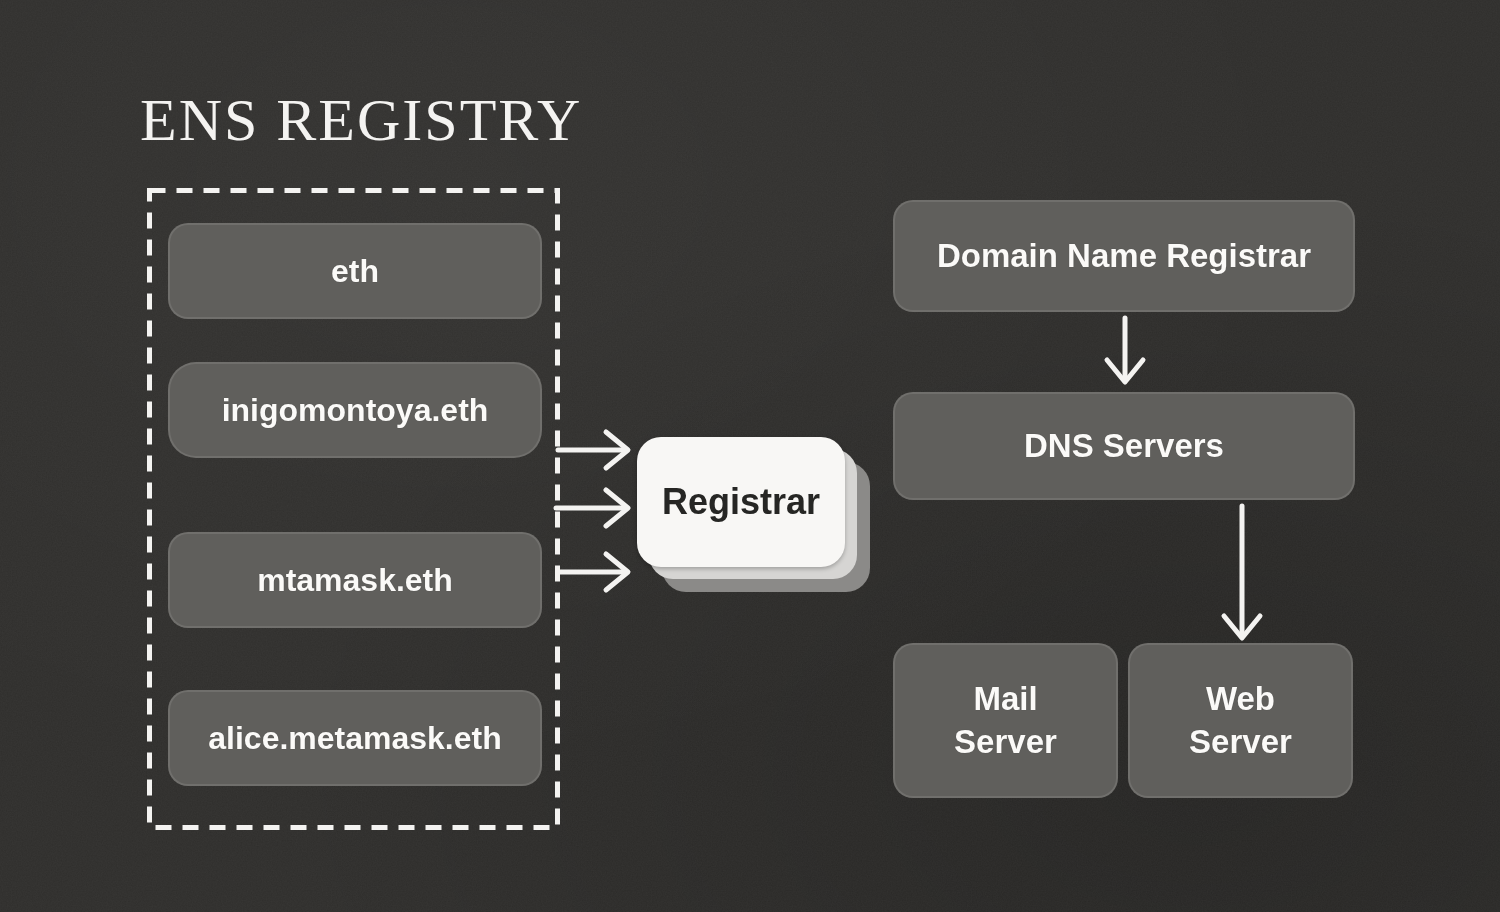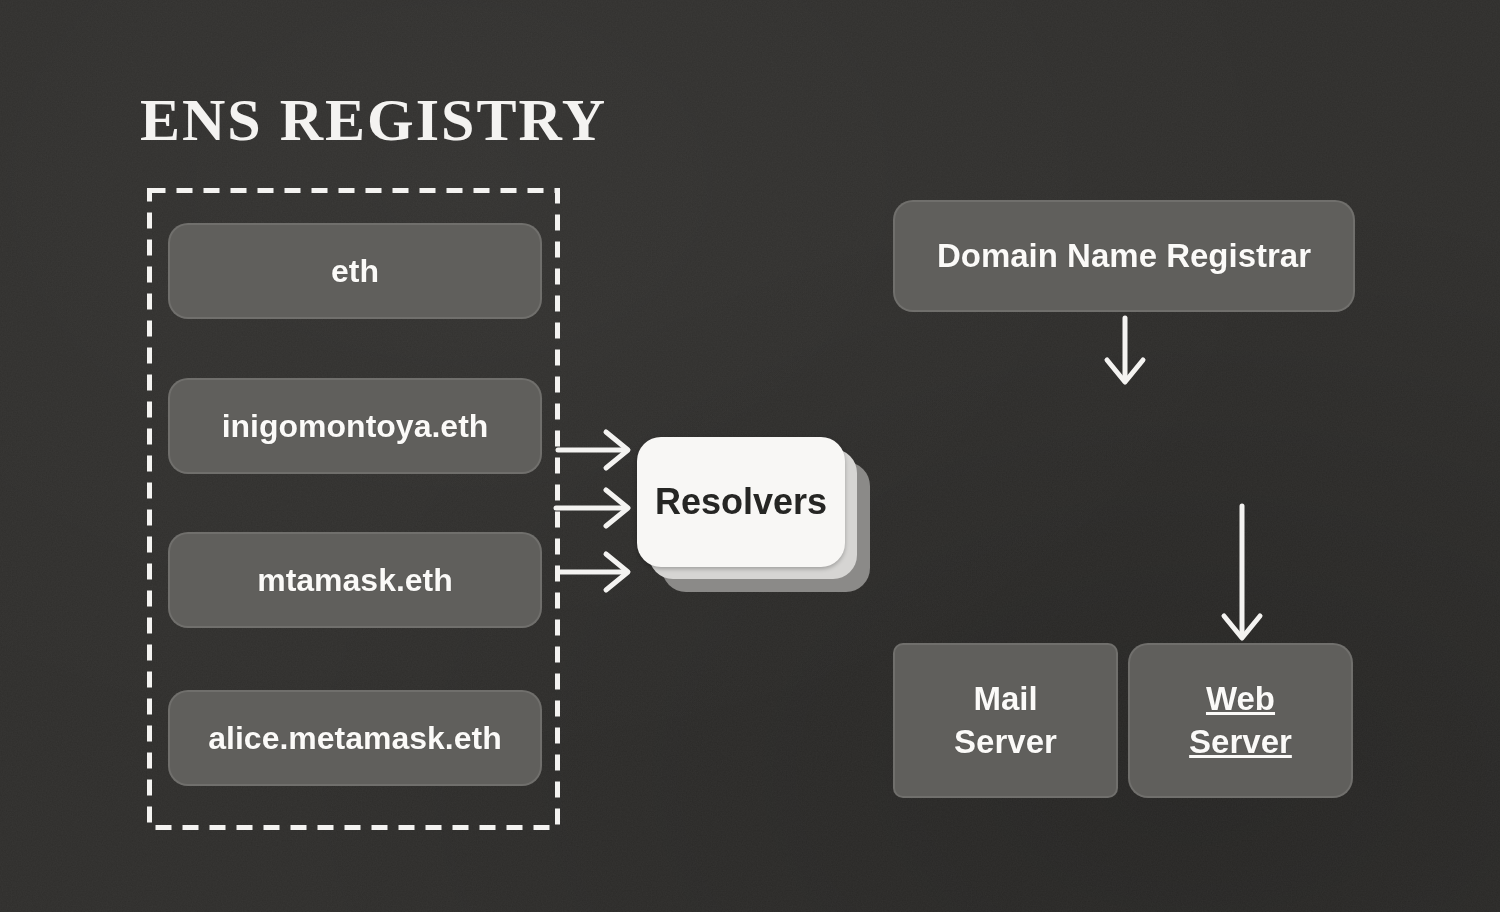--- a/index.html
+++ b/index.html
@@ -18,21 +18,21 @@
   .texture {
     position: absolute; inset: 0;
     width: 100%; height: 100%;
     opacity: 0.07;
     pointer-events: none;
   }
   .page-title {
     position: absolute;
     left: 140px; top: 86px;
     font-family: "Liberation Serif", "DejaVu Serif", serif;
-    font-weight: 700;
+    font-weight: 400;
     font-size: 60px;
     letter-spacing: 2px;
     color: #f4f3f1;
   }
   
   .registry-group {
     position: absolute;
     left: 147px; top: 188px;
     width: 413px; height: 642px;
   }
@@ -44,21 +44,21 @@
     border: 2px solid rgba(255,255,255,0.10);
     border-radius: 20px;
     color: #fbfaf8;
     font-weight: 700;
     font-size: 32px;
     text-align: center;
     text-shadow: 0 0 1px rgba(0,0,0,0.25);
   }
   .registry-item { left: 21px; width: 374px; height: 96px; }
   .registry-item.i0 { top: 35px; }
-  .registry-item.i1 { top: 190px; }
+  .registry-item.i1 { top: 174px; border-radius: 28px; }
   .registry-item.i2 { top: 344px; }
   .registry-item.i3 { top: 502px; }
 
   
   .resolvers { position: absolute; left: 637px; top: 437px; width: 208px; height: 130px; }
   .resolvers .layer {
     position: absolute; width: 100%; height: 100%;
     border-radius: 24px;
   }
   .resolvers .layer.back2 { left: 25px; top: 25px; background: #8b8a88; }
@@ -69,22 +69,22 @@
     display: flex; align-items: center; justify-content: center;
     color: #262624;
     font-weight: 700;
     font-size: 36px;
     box-shadow: 0 2px 4px rgba(0,0,0,0.25);
   }
 
   
   .registrar-node { left: 893px; top: 200px; width: 462px; height: 112px; font-size: 33px; }
   .dns-node       { left: 893px; top: 392px; width: 462px; height: 108px; font-size: 33px; }
-  .mail-node      { left: 893px; top: 643px; width: 225px; height: 155px; font-size: 33px; line-height: 1.3; border-radius: 10px; }
-  .web-node       { left: 1128px; top: 643px; width: 225px; height: 155px; font-size: 33px; line-height: 1.3; text-decoration: underline; }
+  .mail-node      { left: 893px; top: 643px; width: 225px; height: 155px; font-size: 33px; line-height: 1.3; }
+  .web-node       { left: 1128px; top: 643px; width: 225px; height: 155px; font-size: 33px; line-height: 1.3; }
   .mail-node span, .web-node span { display: inline-block; max-width: 150px; }
 
   .arrow-layer { position: absolute; inset: 0; width: 100%; height: 100%; pointer-events: none; }
   .arrow-layer path { stroke: #f4f3f1; stroke-width: 5; fill: none; stroke-linecap: round; stroke-linejoin: round; }
 </style>
 </head>
 <body>
 
 <div class="stage">
 
@@ -136,26 +136,29 @@
     <g>
       <path d="M1242 506 V632"></path>
         <path d="M1224 616 L1242 638 L1260 616"></path>
     </g>
   </svg>
 
   <div class="resolvers">
     <div class="layer back2"></div>
     <div class="layer back1"></div>
     <div class="layer front">
-      <span>Resolvers</span>
+      <span>Registrar</span>
     </div>
   </div>
 
   <div class="node registrar-node">
     <span>Domain Name Registrar</span>
+  </div>
+  <div class="node dns-node">
+    <span>DNS Servers</span>
   </div>
   <div class="node mail-node">
     <span>Mail Server</span>
   </div>
   <div class="node web-node">
     <span>Web Server</span>
   </div>
 
 </div>
 

